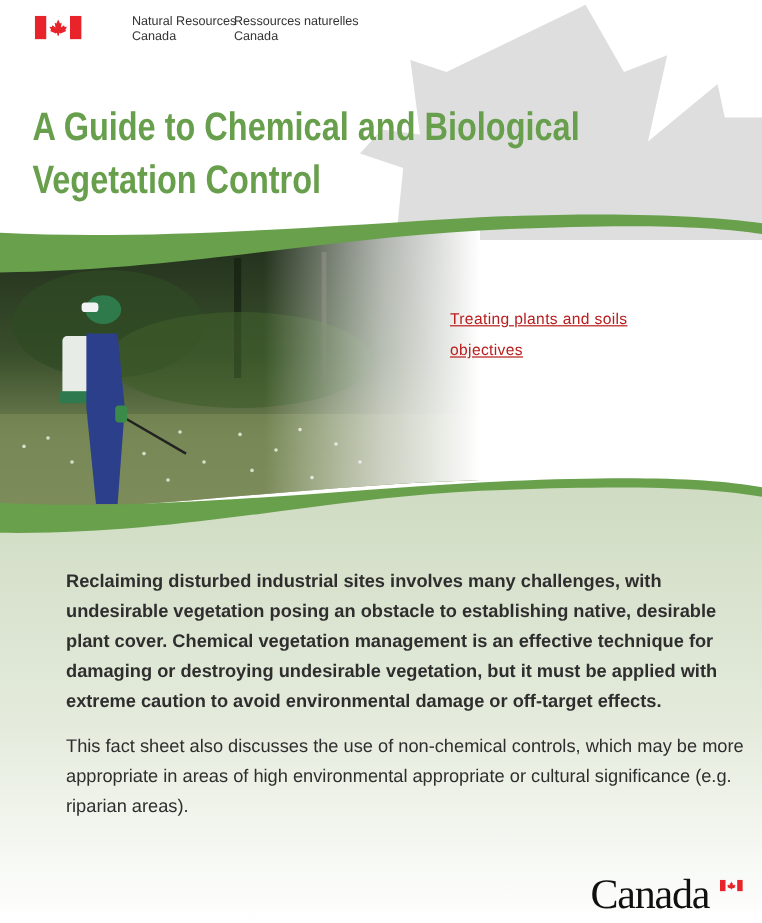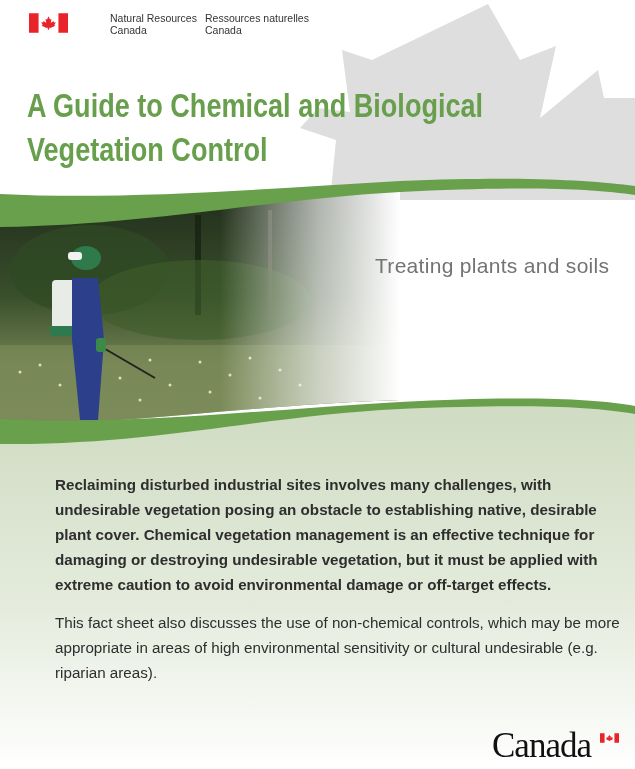--- a/index.html
+++ b/index.html
@@ -2,23 +2,23 @@
 <html><head>
   <meta charset="utf-8">
   <style>
     html, body { margin:0; padding:0; }
     body { width:635px; height:769px; position:relative; overflow:hidden; background:#ffffff; font-family:"Liberation Sans", sans-serif; }
     .abs { position:absolute; }
     #bg-svg { position:absolute; left:0; top:0; }
     .fip { left:29px; top:13px; width:39px; height:20px; }
     .dept { top:12px; font-size:10.5px; line-height:12px; color:#333;margin-left:24px; }
     .dept-en { left:86px; }
-    .dept-fr { left:181px; }
+    .dept-fr { left:171px; }
     .title { left:27px; top:84px; width:580px; font-family:"Liberation Sans", sans-serif; font-weight:bold; font-size:33px; line-height:44px; color:#689f4c; transform:scaleX(0.82); transform-origin:left top; letter-spacing:0px; white-space:nowrap; }
-    .subtitle { left:375px; top:253px; font-size:21px; line-height:26px; color:#737373; letter-spacing:0.3px; }
+    .subtitle { left:375px; top:253px; font-size:13px; line-height:26px; color:#b91c1c; letter-spacing:0.3px;text-decoration:underline; }
     .body-text { left:55px; width:570px; font-size:15.2px; line-height:25px; color:#2e2e2e; }
     .p1 { top:472px;font-weight:bold; }
     .p2 { top:610px; }
     .wordmark { left:492px; top:728px; width:130px; height:36px; }
     .wordmark-text { position:absolute; left:0; top:0; font-family:"Liberation Serif", serif; font-size:35px; line-height:36px; color:#111; letter-spacing:-1px; }
     .wm-flag { position:absolute; left:108px; top:5px; width:19px; height:10px; }
   </style>
 </head>
 <body>
 
@@ -109,24 +109,25 @@
   <div>Canada</div>
 </div>
 
 <div class="abs title">
   <div>A Guide to Chemical and Biological</div>
   <div>Vegetation Control</div>
 </div>
 
 <div class="abs subtitle">
   <div>Treating plants and soils</div>
+  <div>objectives</div>
 </div>
 
 <p class="abs body-text p1" style="margin:0">Reclaiming disturbed industrial sites involves many challenges, with undesirable vegetation posing an obstacle to establishing native, desirable plant cover. Chemical vegetation management is an effective technique for damaging or destroying undesirable vegetation, but it must be applied with extreme caution to avoid environmental damage or off-target effects.</p>
-<p class="abs body-text p2" style="margin:0">This fact sheet also discusses the use of non-chemical controls, which may be more appropriate in areas of high environmental sensitivity or cultural undesirable (e.g. riparian areas).</p>
+<p class="abs body-text p2" style="margin:0">This fact sheet also discusses the use of non-chemical controls, which may be more appropriate in areas of high environmental appropriate or cultural significance (e.g. riparian areas).</p>
 
 <div class="abs wordmark">
   <span class="wordmark-text">Canada</span>
   <svg class="wm-flag" viewBox="0 0 40 20">
     <rect x="0" y="0" width="10" height="20" fill="#e8232a"></rect>
     <rect x="30" y="0" width="10" height="20" fill="#e8232a"></rect>
     <rect x="10" y="0" width="20" height="20" fill="#ffffff"></rect>
     <path d="M20,3 L21.5,6.5 L23,5.8 L22.3,10 L25,8 L25.5,9.5 L27.5,9.2 L26,12 L27,12.8 L22,15 L21,14.5 L20.5,17 L19.5,17 L19,14.5 L18,15 L13,12.8 L14,12 L12.5,9.2 L14.5,9.5 L15,8 L17.7,10 L17,5.8 L18.5,6.5 Z" fill="#e8232a"></path>
   </svg>
 </div>

